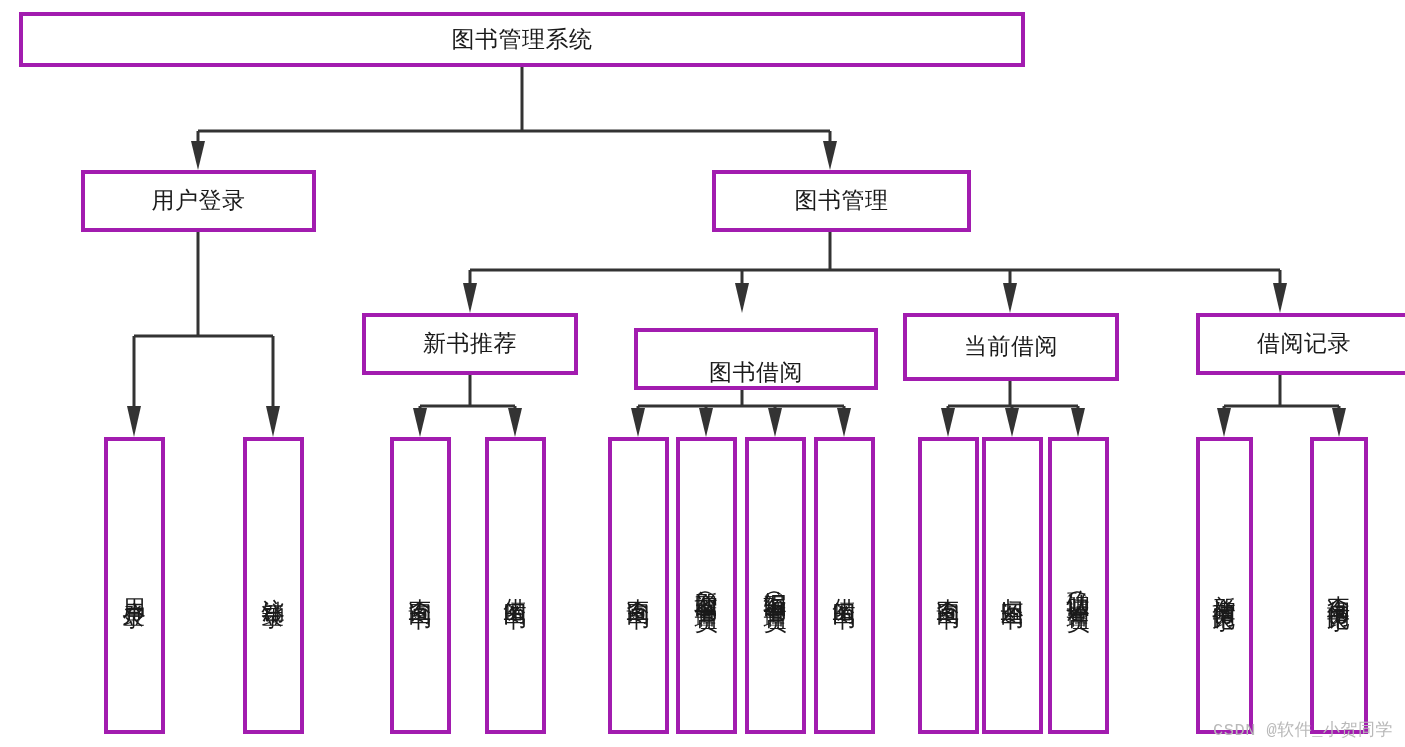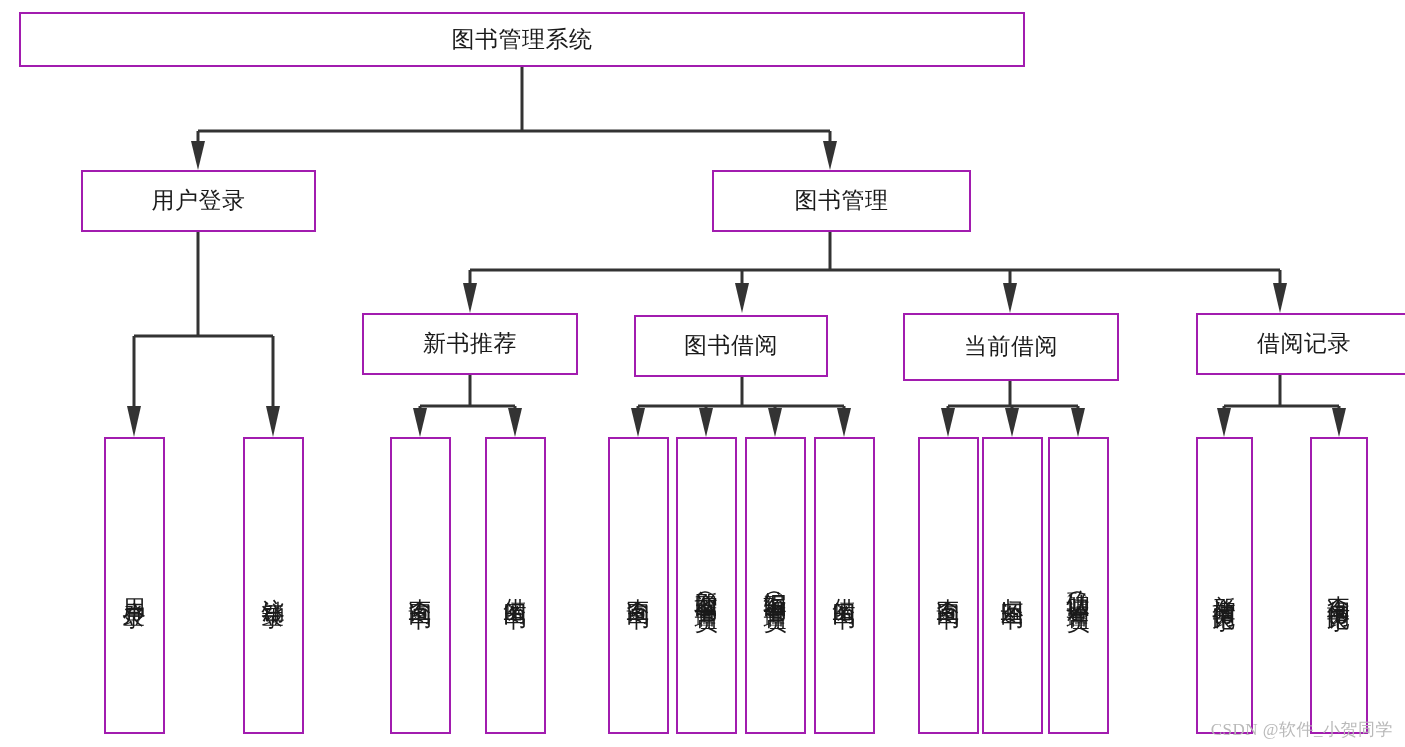--- a/index.html
+++ b/index.html
@@ -23,21 +23,21 @@
     position: absolute;
     left: 0;
     top: 0;
     width: 1405px;
     height: 747px;
   }
   .node {
     position: absolute;
     box-sizing: border-box;
     background: #ffffff;
-    border: 2px solid #a21caf;
+    border: 4px solid #a21caf;
     display: flex;
     align-items: center;
     justify-content: center;
     text-align: center;
     color: #1a1a1a;
     z-index: 2;
   }
   .node-label {
     display: block;
     line-height: 1.18;
@@ -60,21 +60,21 @@
   }
   #watermark {
     position: absolute;
     right: 12px;
     bottom: 6px;
     font-size: 17px;
     color: #b9b9b9;
     letter-spacing: 0.5px;
     z-index: 5;
     white-space: nowrap;
-    font-family: Liberation Serif, serif;
+    font-family: Liberation Mono, monospace;
   }
 </style>
 </head>
 <body>
 
 <div id="diagram-root">
 
   <svg class="wires" viewBox="0 0 1405 747" aria-hidden="true">
     <defs>
       <marker id="arrowhead" markerWidth="9" markerHeight="12" refX="4.5" refY="11" orient="auto" markerUnits="userSpaceOnUse">
@@ -160,21 +160,21 @@
   <div class="node h-node" style="left:81px; top:170px; width:235px; height:62px;">
     <span class="node-label">用户登录</span>
   </div>
   <div class="node h-node" style="left:712px; top:170px; width:259px; height:62px;">
     <span class="node-label">图书管理</span>
   </div>
 
   <div class="node h-node" style="left:362px; top:313px; width:216px; height:62px;">
     <span class="node-label">新书推荐</span>
   </div>
-  <div class="node h-node" style="left:634px; top:315px; width:194px; height:62px;">
+  <div class="node h-node" style="left:634px; top:328px; width:244px; height:62px;align-items:flex-end;">
     <span class="node-label">图书借阅</span>
   </div>
   <div class="node h-node" style="left:903px; top:313px; width:216px; height:68px;">
     <span class="node-label">当前借阅</span>
   </div>
   <div class="node h-node" style="left:1172px; top:313px; width:216px; height:62px;margin-left:24px;">
     <span class="node-label">借阅记录</span>
   </div>
 
   <div class="node v-node" style="left:104px; top:437px; width:61px; height:297px;">

